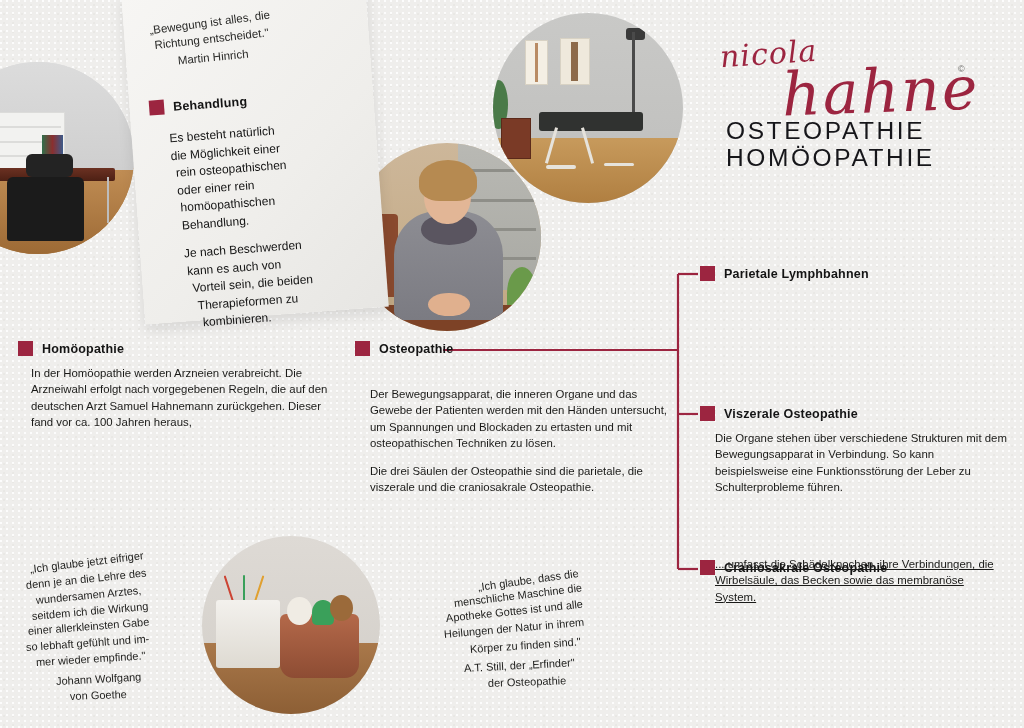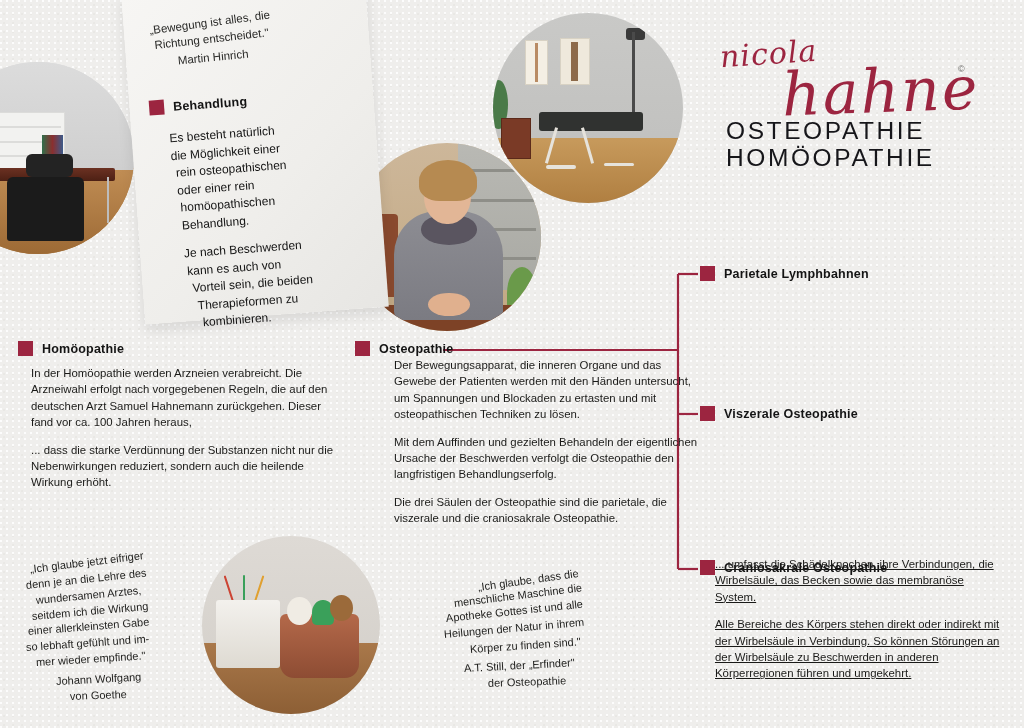--- a/index.html
+++ b/index.html
@@ -108,21 +108,21 @@
 
   
   .col-head{ position:absolute; display:flex; align-items:center; gap:9px; }
   .col-body{ position:absolute; font-size:11.4px; line-height:16.4px; color:#1a1a18; }
   .col-body p{ margin-bottom:11px; }
 
   #homoeo-head{ left:18px; top:341px; }
   #homoeo-body{ left:31px; top:365px; width:312px; }
 
   #osteo-head{ left:355px; top:341px; }
-  #osteo-body{ left:370px; top:357px; width:305px;margin-left:24px; }
+  #osteo-body{ left:370px; top:386px; width:305px; }
 
   #parietale-head{ left:700px; top:266px; }
   #parietale-body{ left:715px; top:290px; width:292px; }
 
   #viszerale-head{ left:700px; top:406px; }
   #viszerale-body{ left:715px; top:430px; width:292px; }
 
   #craniosakrale-head{ left:700px; top:560px; }
   #craniosakrale-body{ left:715px; top:556px; width:292px;text-decoration:underline; }
 
@@ -293,54 +293,52 @@
     </p>
   </div>
 </div>
 
 <div class="col-head" id="homoeo-head">
   <span class="sq"></span>
   <span class="sec-title">Homöopathie</span>
 </div>
 <div class="col-body" id="homoeo-body">
   <p>In der Homöopathie werden  Arzneien verabreicht. Die Arzneiwahl erfolgt nach vorgegebenen Regeln, die auf den deutschen Arzt Samuel Hahnemann zurückgehen. Dieser fand vor ca. 100 Jahren heraus,</p>
-  <p>... dass die starke Verdünnung der Substanzen nicht nur die Nebenwirkungen reduziert, sondern auch die heilende Wirkung erhöht.</p>
 </div>
 
 <div class="col-head" id="osteo-head">
   <span class="sq"></span>
   <span class="sec-title">Osteopathie</span>
 </div>
 <div class="col-body" id="osteo-body">
   <p>Der Bewegungsapparat, die inneren Organe und das Gewebe der Patienten werden mit den Händen untersucht, um Spannungen und Blockaden zu ertasten und mit osteopathischen Techniken  zu lösen.</p>
-  <p>Mit dem Auffinden und gezielten Behandeln der eigentlichen Ursache der Beschwerden verfolgt die Osteopathie den langfristigen Behandlungserfolg.</p>
   <p>Die drei Säulen der Osteopathie sind die parietale, die viszerale und die craniosakrale Osteopathie.</p>
 </div>
 
 <div class="col-head" id="parietale-head">
   <span class="sq"></span>
   <span class="sec-title">Parietale Lymphbahnen</span>
 </div>
 <div class="col-body" id="parietale-body">
 </div>
 
 <div class="col-head" id="viszerale-head">
   <span class="sq"></span>
   <span class="sec-title">Viszerale Osteopathie</span>
 </div>
 <div class="col-body" id="viszerale-body">
+  <p>Die Organe stehen über verschiedene Strukturen mit dem Bewegungsapparat in Verbindung. So kann beispielsweise eine Funktionsstörung der Leber zu Schulterprobleme führen.</p>
 </div>
 
 <div class="col-head" id="craniosakrale-head">
   <span class="sq"></span>
   <span class="sec-title">Craniosakrale Osteopathie</span>
 </div>
 <div class="col-body" id="craniosakrale-body">
   <p>... umfasst die Schädelknochen, ihre Verbindungen, die Wirbelsäule, das Becken sowie das membranöse System.</p>
-  <p>Alle Bereiche des Körpers stehen direkt oder indirekt mit der Wirbelsäule in Verbindung. So können Störungen an der Wirbelsäule zu Beschwerden in anderen Körperregionen führen und umgekehrt.</p>
 </div>
 
 <div class="rot-quote" id="quote-goethe">
   <div style="transform:rotate(-7deg);margin-left:8px">„Ich glaube jetzt eifriger</div>
   <div style="transform:rotate(-6deg);margin-left:4px">denn je an die Lehre des</div>
   <div style="transform:rotate(-5.5deg);margin-left:14px">wundersamen Arztes,</div>
   <div style="transform:rotate(-5deg);margin-left:10px">seitdem ich die Wirkung</div>
   <div style="transform:rotate(-4.5deg);margin-left:6px">einer allerkleinsten Gabe</div>
   <div style="transform:rotate(-4deg);margin-left:4px">so lebhaft gefühlt und im-</div>
   <div style="transform:rotate(-3.5deg);margin-left:14px">mer wieder empfinde."</div>

